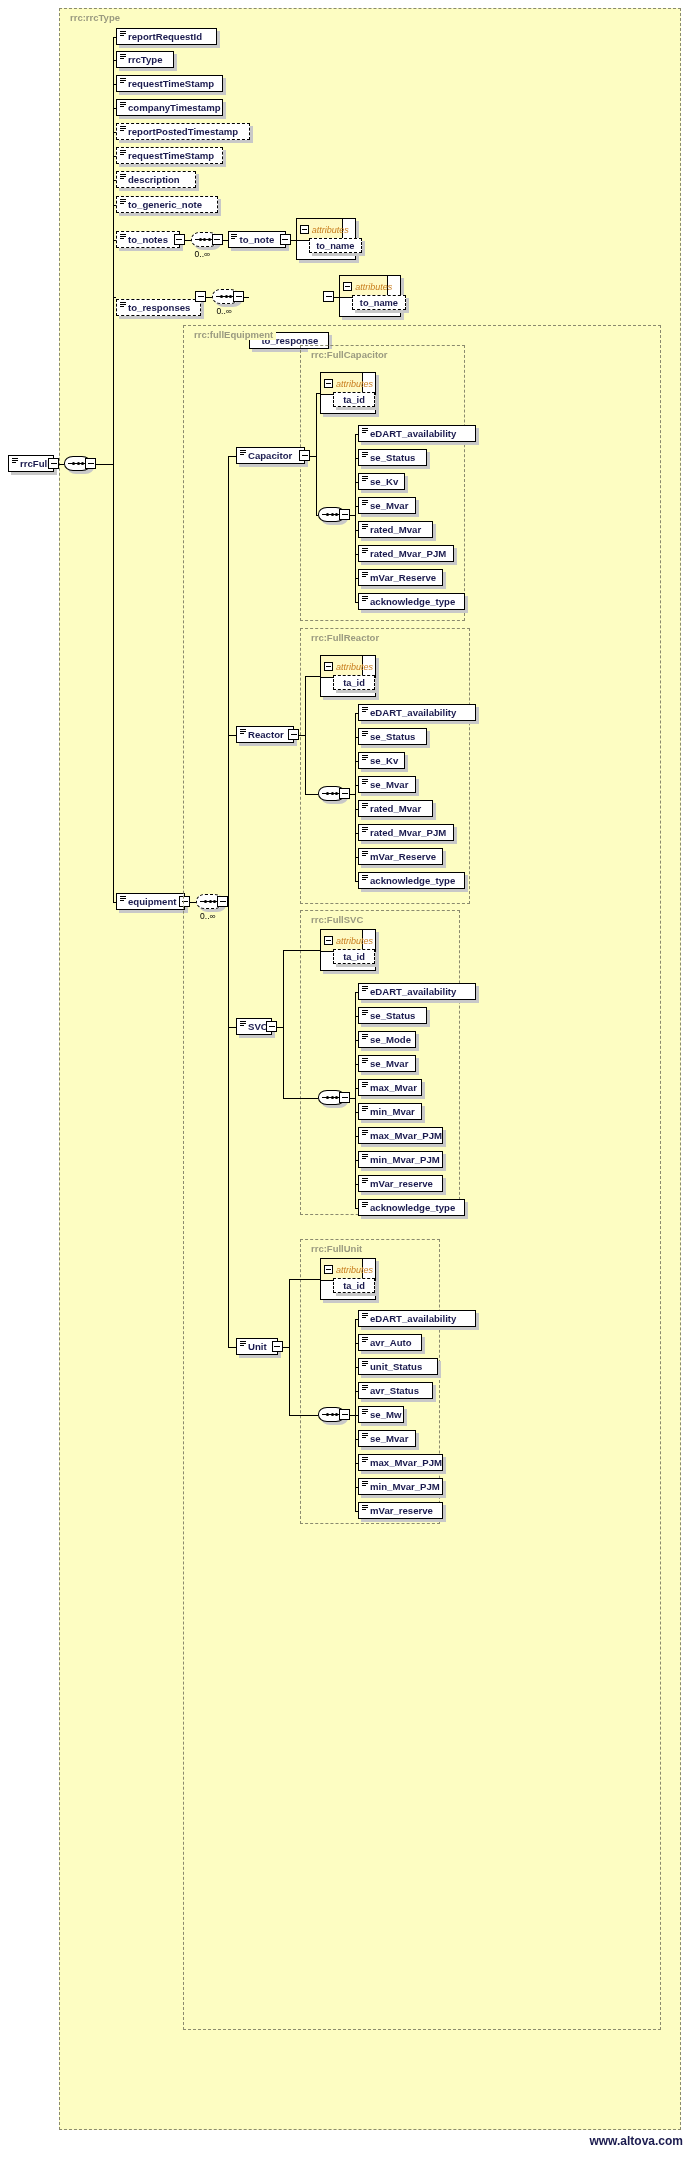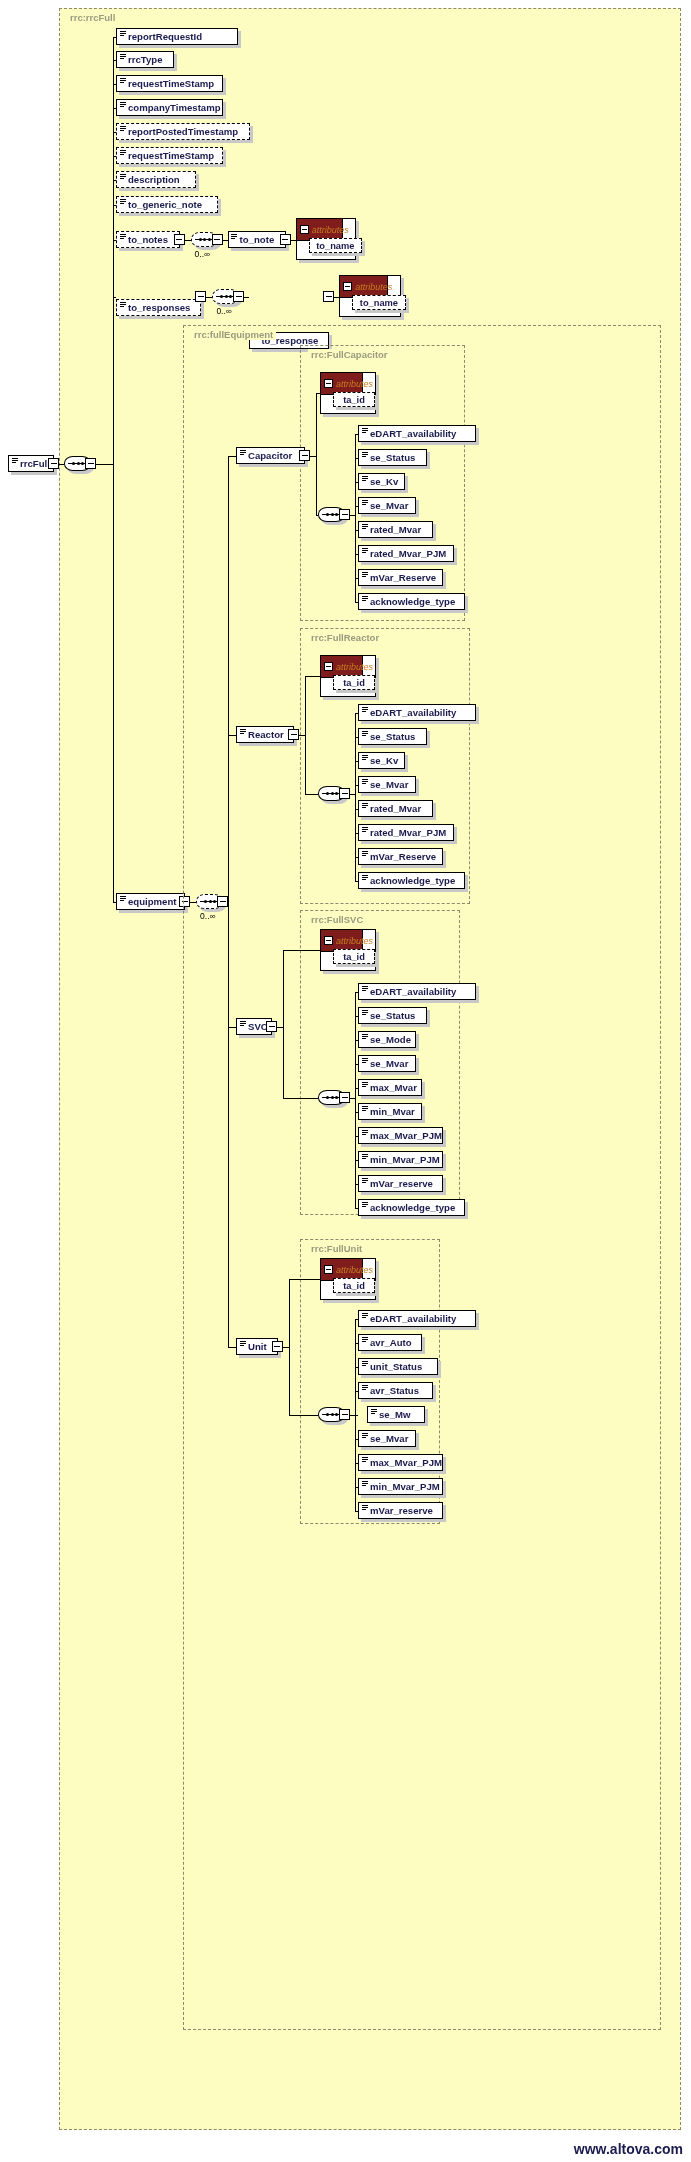--- a/index.html
+++ b/index.html
@@ -82,21 +82,21 @@
     background:#ffffff;
     border:1.3px solid #000;
     box-shadow:3px 3px 0 0 #c8c8c8;
   }
   .attrbox .ahd {
     position:absolute; left:0; top:0;
     height:22px;
     display:flex; align-items:center;
     padding-left:3px; gap:3px;
     font-size:9px; font-style:italic; color:#c87d1e;
-    background:#7f1d1d;
+    background:#fef9c3;
     border-right:1.3px solid #000;
     border-bottom:1.3px solid #000;
     white-space:nowrap;
   }
   .abx {
     width:9px;height:9px;background:#fff;border:1.3px solid #000;
     display:inline-flex;align-items:center;justify-content:center;flex:0 0 auto;
   }
   .abx::before{content:"";width:5px;height:1.5px;background:#000;display:block;}
   .attr-item {
@@ -151,41 +151,41 @@
     height:14px;
     font-size:9.5px; color:#333;
     display:flex; align-items:center; justify-content:center;
   }
 </style>
 </head>
 <body>
 
 <div id="canvas">
     <div class="grp" style="left: 59px; top: 8px; width: 622px; height: 2122px;"></div>
-    <div class="grp-label" style="left: 67px; top: 12px;">rrc:rrcFull</div>
+    <div class="grp-label" style="left: 67px; top: 12px;">rrc:rrcType</div>
     <div class="node" style="left: 8px; top: 455px; width: 46px;">
       <span class="eg">
         <i></i>
         <i></i>
         <i></i>
       </span>
       <span>rrcFull</span>
     </div>
     <div class="hx" style="left: 48px; top: 458px;"></div>
     <div class="seq" style="left: 64px; top: 456px;">
       <div class="dots">
         <span></span>
         <span></span>
         <span></span>
       </div>
     </div>
     <div class="hx" style="left: 85px; top: 458px;"></div>
     <div class="ln lnh" style="left: 59px; top: 464px; width: 5px;"></div>
     <div class="ln lnh" style="left: 96px; top: 464px; width: 17px;"></div>
-    <div class="node" style="left: 116px; top: 28px; width: 122px;">
+    <div class="node" style="left: 116px; top: 28px; width: 101px;">
       <span class="eg">
         <i></i>
         <i></i>
         <i></i>
       </span>
       <span>reportRequestId</span>
     </div>
     <div class="ln lnh" style="left: 113px; top: 36.5px; width: 3px;"></div>
     <div class="node" style="left: 116px; top: 51px; width: 58.15px;">
       <span class="eg">
@@ -744,21 +744,21 @@
     <div class="ln lnh" style="left: 355px; top: 1366.5px; width: 3px;"></div>
     <div class="node" style="left: 358px; top: 1382px; width: 74.5px;">
       <span class="eg">
         <i></i>
         <i></i>
         <i></i>
       </span>
       <span>avr_Status</span>
     </div>
     <div class="ln lnh" style="left: 355px; top: 1390.5px; width: 3px;"></div>
-    <div class="node" style="left: 358px; top: 1406px; width: 58px; margin-left: 9px;">
+    <div class="node" style="left: 358px; top: 1406px; width: 46px;">
       <span class="eg">
         <i></i>
         <i></i>
         <i></i>
       </span>
       <span>se_Mw</span>
     </div>
     <div class="ln lnh" style="left: 355px; top: 1414.5px; width: 3px;"></div>
     <div class="node" style="left: 358px; top: 1430px; width: 58.15px;">
       <span class="eg">
@@ -792,14 +792,14 @@
         <i></i>
         <i></i>
         <i></i>
       </span>
       <span>mVar_reserve</span>
     </div>
     <div class="ln lnh" style="left: 355px; top: 1510.5px; width: 3px;"></div>
     <div class="ln lnv" style="left: 355px; top: 1318.5px; height: 192px;"></div>
     <div class="ln lnh" style="left: 350px; top: 1414.5px; width: 5px;"></div>
     <div class="ln lnv" style="left: 228px; top: 455.5px; height: 891px;"></div>
-    <div class="alt" style="position: absolute; right: 8px; bottom: 5px; font-weight: bold; color: rgb(27, 27, 79); font-size: 14px;">www.altova.com</div>
+    <div class="alt" style="position: absolute; right: 8px; bottom: 14px; font-weight: bold; color: rgb(27, 27, 79); font-size: 12px;">www.altova.com</div>
   </div>
 
 </body></html>

